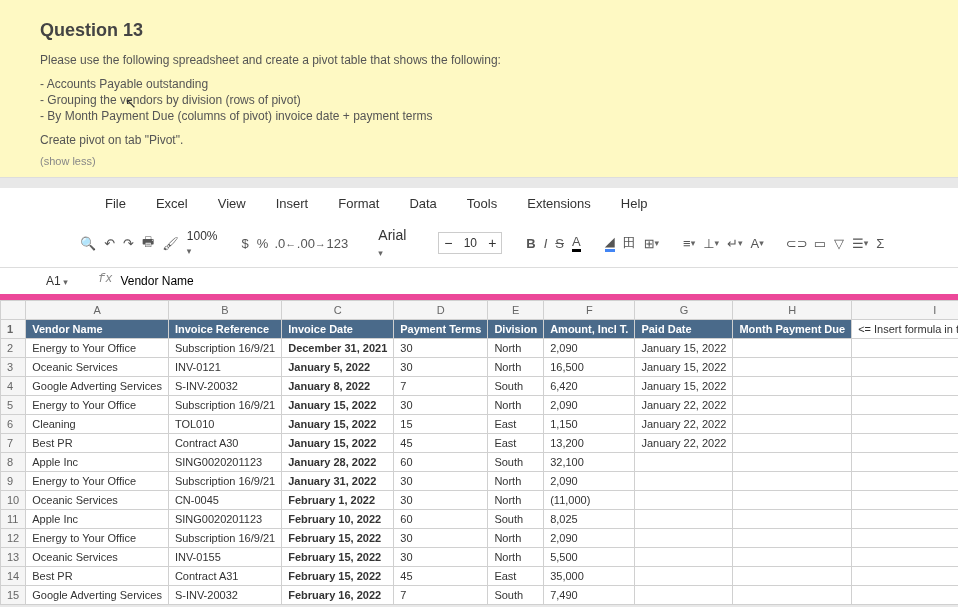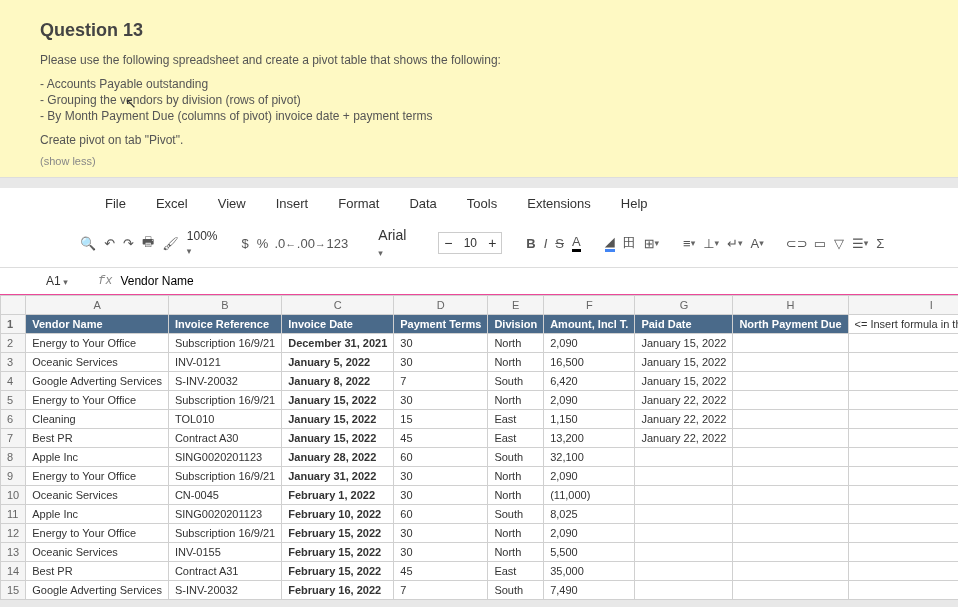--- a/index.html
+++ b/index.html
@@ -46,23 +46,22 @@
     .font-size-box { display: flex; align-items: center; border: 1px solid #ccc; }
     .font-size-btn { width: 18px; height: 20px; display: flex; align-items: center; justify-content: center; cursor: pointer; font-size: 14px; }
     .font-size-val { width: 26px; text-align: center; font-size: 12px; }
     .bold { font-weight: bold; }
     .italic { font-style: italic; }
     .fill-color-underline { border-bottom: 3px solid #4285f4; padding-bottom: 1px;}
     .text-color-underline { border-bottom: 3px solid #000; padding-bottom: 1px;}
     
     .formula-bar {
       display: flex;
-      align-items: center;
       padding: 4px 40px;
-      border-bottom: 1px solid #ec4899;
+      border-bottom: 6px solid #ec4899;
       font-size: 12px;
     }
     .cell-ref { width: 50px; padding: 2px 6px; }
     .fx-label { font-style: italic; color: #888; margin: 0 8px; font-family: Liberation Mono, monospace; }
     .formula-input { flex: 1; border: none; outline: none; font-size: 12px; }
     
     .grid-container {
       overflow: auto;
       background: #fff;
     }
@@ -220,21 +219,21 @@
       <tbody>
           <tr class="header-row">
             <td class="row-header" style="background: rgb(245, 245, 245); color: rgb(102, 102, 102);">1</td>
             <td class="col-A">Vendor Name</td>
             <td class="col-B">Invoice Reference</td>
             <td class="col-C">Invoice Date</td>
             <td class="col-D">Payment Terms</td>
             <td class="col-E">Division</td>
             <td class="col-F">Amount, Incl T.</td>
             <td class="col-G">Paid Date</td>
-            <td class="col-H">North Payment Due</td>
+            <td class="col-H">Month Payment Due</td>
             <td class="col-I" style="background: rgb(255, 255, 255); color: rgb(51, 51, 51); font-weight: normal;">&lt;= Insert formula in this column</td>
           </tr>
           <tr>
             <td class="row-header">2</td>
             <td class="col-A">Energy to Your Office</td>
             <td class="col-B">Subscription 16/9/21</td>
             <td class="col-C">December 31, 2021</td>
             <td class="col-D num-cell">30</td>
             <td class="col-E">North</td>
             <td class="col-F num-cell">2,090</td>

